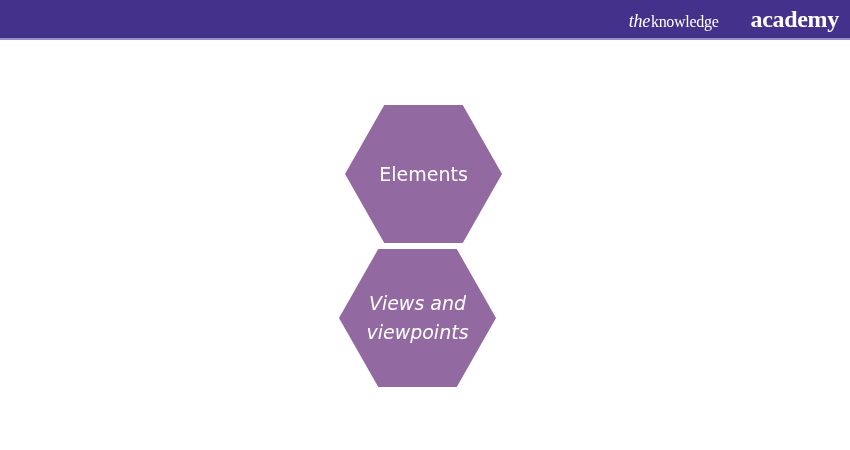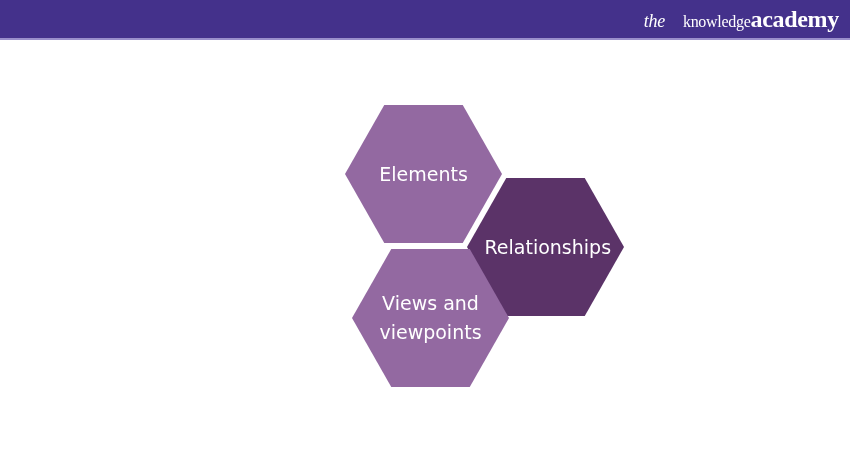--- a/index.html
+++ b/index.html
@@ -34,30 +34,31 @@
     font-family: "Liberation Serif", serif;
     white-space: nowrap;
     letter-spacing: -0.3px;
     line-height: 1;
     cursor: pointer;
   }
   .logo .the {
     font-style: italic;
     font-size: 18px;
     font-weight: 400;
-    margin-right: 18px;
+    margin-right: 1px;
     text-align: center;
   }
   .logo .knowledge {
     font-size: 16px;
     font-weight: 400;
   }
   .logo .academy {
     font-size: 24px;
     font-weight: 700;
+    margin-left: 32px;
   }
 
   
   .stage {
     position: absolute;
     top: 0; left: 0;
     width: 850px;
     height: 450px;
   }
   .hex {
@@ -73,43 +74,40 @@
   .hex-label {
     color: #ffffff;
     font-size: 19px;
     font-weight: 400;
     line-height: 29px;
     max-width: 122px;
   }
   .hex-elements      { left: 345px; top: 105px; }
   .hex-layers        { left: 222px; top: 177px; }
   .hex-relationships { left: 467px; top: 178px; }
-  .hex-views         { left: 352px; top: 249px; }
+  .hex-views         { left: 339px; top: 249px; font-style: italic; }
 </style>
 </head>
 <body>
 
 <div class="page">
 
   <div class="header" style="background-color: rgb(68, 49, 139);">
     <div class="logo">
       <span class="the">the</span><span class="knowledge">knowledge</span><span class="academy">academy</span>
     </div>
   </div>
 
   <div class="stage">
 
     <div class="hex hex-elements" style="background-color: rgb(147, 105, 161);">
       <div class="hex-label">Elements</div>
     </div>
 
 
-    <div class="hex hex-relationships" style="background-color: rgb(91, 51, 104);">
-      <div class="hex-label">Relationships</div>
-    </div>
 
     <div class="hex hex-views" style="background-color: rgb(147, 105, 161);">
       <div class="hex-label">Views and viewpoints</div>
     </div>
 
   </div>
 
 </div>
 
 </body></html>

